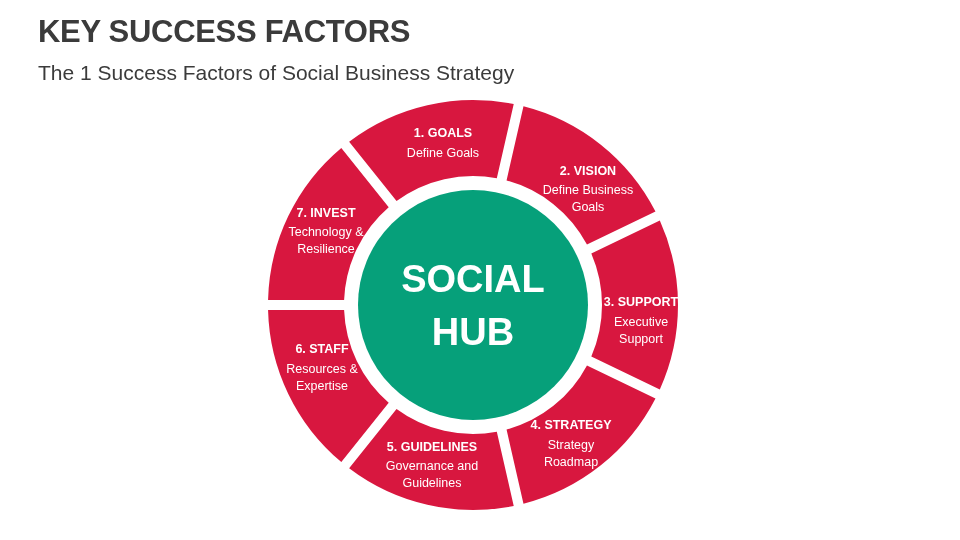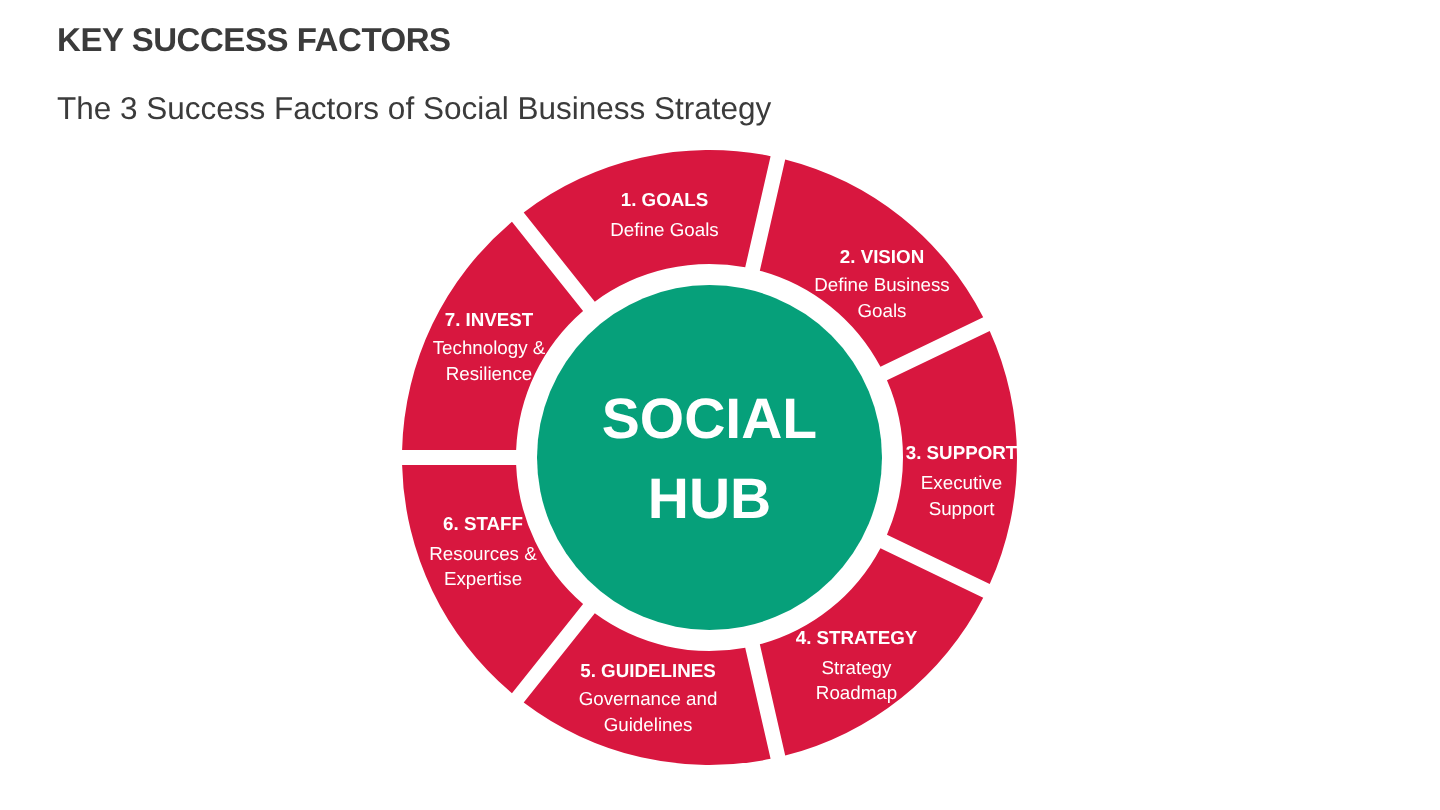--- a/index.html
+++ b/index.html
@@ -1,28 +1,28 @@
 <!DOCTYPE html>
 <html><head>
 <meta charset="utf-8">
 <style>
   html, body { margin: 0; padding: 0; background: #ffffff; }
   body { width: 960px; height: 540px; position: relative; overflow: hidden; font-family: "Liberation Sans", "DejaVu Sans", sans-serif; }
-  .title { position: absolute; left: 38px; top: 14px; font-size: 22px; font-weight: 700; color: #3b3b3b; letter-spacing: -0.3px; margin: 0; }
+  .title { position: absolute; left: 38px; top: 14px; font-size: 31px; font-weight: 700; color: #3b3b3b; letter-spacing: -0.3px; margin: 0; }
   .subtitle { position: absolute; left: 38px; top: 61px; font-size: 21px; color: #3b3b3b; margin: 0; }
   svg.wheel { position: absolute; left: 0; top: 0; }
   .seg-title { font-weight: 700; font-size: 12.5px; fill: #ffffff; }
   .seg-desc { font-size: 12.5px; fill: #ffffff; }
   .hub-text { font-weight: 700; font-size: 38px; fill: #ffffff; }
 </style>
 </head>
 <body>
 
 <h1 class="title">KEY SUCCESS FACTORS</h1>
-<p class="subtitle">The 3 Success Factors of Social Business Strategy</p>
+<p class="subtitle">The 1 Success Factors of Social Business Strategy</p>
 
 <svg class="wheel" width="960" height="540" viewBox="0 0 960 540" xmlns="http://www.w3.org/2000/svg">
   <g id="segments">
     <path class="seg" d="M523.4773800518055,106.31171624097817 A205,205 0 0 1 655.4744799073774,211.5758907854502 L586.9688161585202,244.56731891248398 A129,129 0 0 0 506.5570601867127,180.44108337166165 Z" fill="#d8173f"></path>
     <path class="seg" d="M659.8128871271929,220.584686204441 A205,205 0 0 1 659.8128871271928,389.4153137955592 L591.3065672489205,356.42524813529485 A129,129 0 0 0 591.3065672489206,253.57475186470532 Z" fill="#d8173f"></path>
     <path class="seg" d="M655.4744799073773,398.42410921455 A205,205 0 0 1 523.4773800518054,503.68828375902183 L506.5570601867126,429.55891662833835 A129,129 0 0 0 586.9688161585202,365.43268108751613 Z" fill="#d8173f"></path>
     <path class="seg" d="M513.7290675162594,505.913272481576 A205,205 0 0 1 349.1313762465035,468.34492354956956 L396.5384023646295,408.8971803613876 A129,129 0 0 0 496.8102219605798,431.78356884938967 Z" fill="#d8173f"></path>
     <path class="seg" d="M341.3138365638298,462.11064368610505 A205,205 0 0 1 268.06097258703153,309.9995042780802 L344.09688709432874,309.9987481660669 A129,129 0 0 0 388.7220449863085,402.66384335418195 Z" fill="#d8173f"></path>
     <path class="seg" d="M268.06097258703153,300.00049572191944 A205,205 0 0 1 341.31383656382997,147.88935631389478 L388.7220449863086,207.33615664581794 A129,129 0 0 0 344.09688709432874,300.0012518339329 Z" fill="#d8173f"></path>
     <path class="seg" d="M349.1313762465037,141.6550764504303 A205,205 0 0 1 513.7290675162594,104.08672751842406 L496.8102219605798,178.21643115061036 A129,129 0 0 0 396.53840236462963,201.10281963861232 Z" fill="#d8173f"></path>

